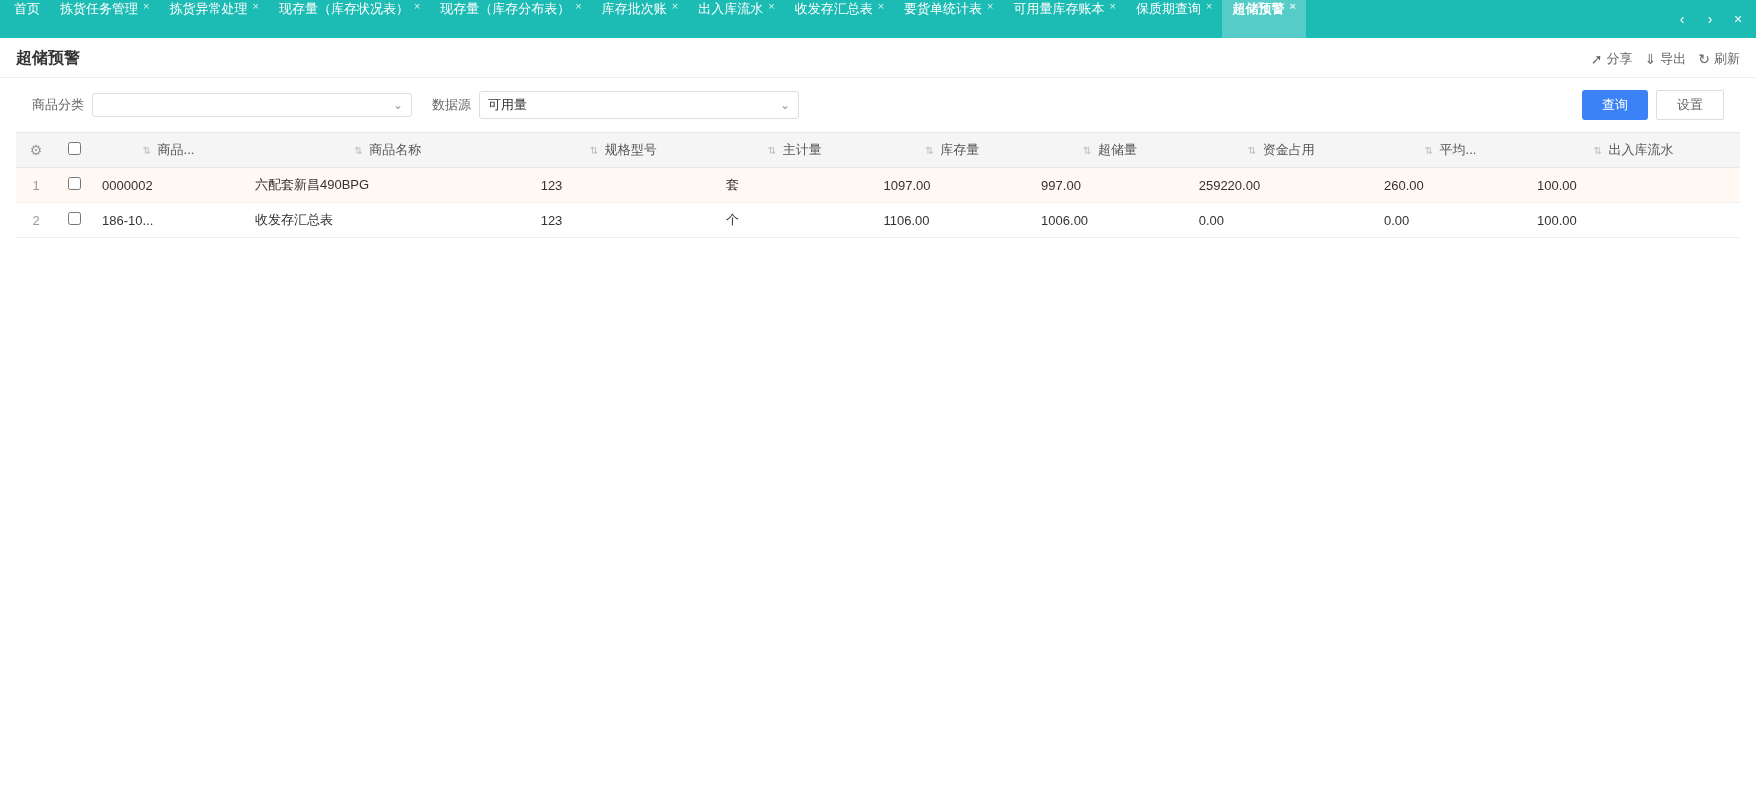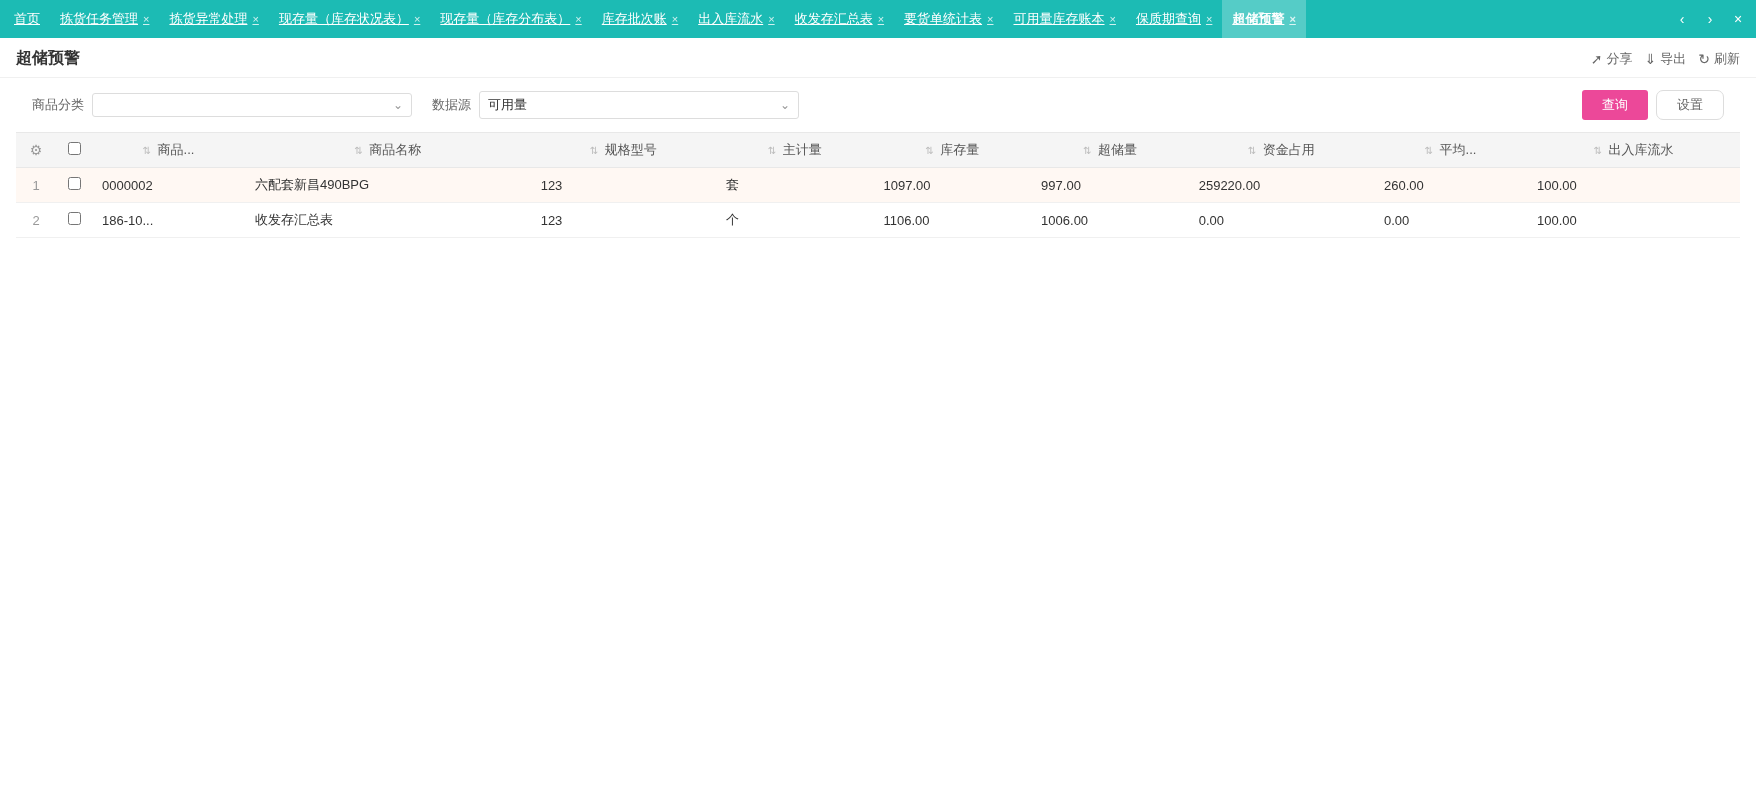--- a/index.html
+++ b/index.html
@@ -10,28 +10,27 @@
       display: flex;
       align-items: center;
       background: #1cbbb4;
       height: 38px;
       padding: 0 4px;
       overflow: hidden;
       white-space: nowrap;
     }
     .nav-item {
       display: inline-flex;
-      align-items: center;
+      align-items: flex-start;
       color: #fff;
       padding: 0 10px;
       height: 38px;
       cursor: pointer;
       font-size: 13px;
       flex-shrink: 0;
-      text-decoration: underline;
     }
     .nav-item.active { background: rgba(255,255,255,0.25); font-weight: bold; }
     .nav-item .close-btn {
       margin-left: 5px;
       font-size: 11px;
       opacity: 0.8;
       cursor: pointer;
     }
     .nav-arrows {
       display: flex;
@@ -110,33 +109,33 @@
       color: #333;
     }
     .filter-select .chevron { color: #999; font-size: 12px; }
 
     .filter-actions {
       margin-left: auto;
       display: flex;
       gap: 8px;
     }
     .btn-query {
-      background: #ec4899;
+      background: #3b82f6;
       color: #fff;
       border: none;
       border-radius: 3px;
       padding: 6px 20px;
       cursor: pointer;
       font-size: 13px;
     }
     .btn-settings {
       background: #fff;
       color: #666;
       border: 1px solid #ddd;
-      border-radius: 7px;
+      border-radius: 2px;
       padding: 5px 20px;
       cursor: pointer;
       font-size: 13px;
     }
 
     
     .table-container {
       padding: 0 16px;
     }
     table {

